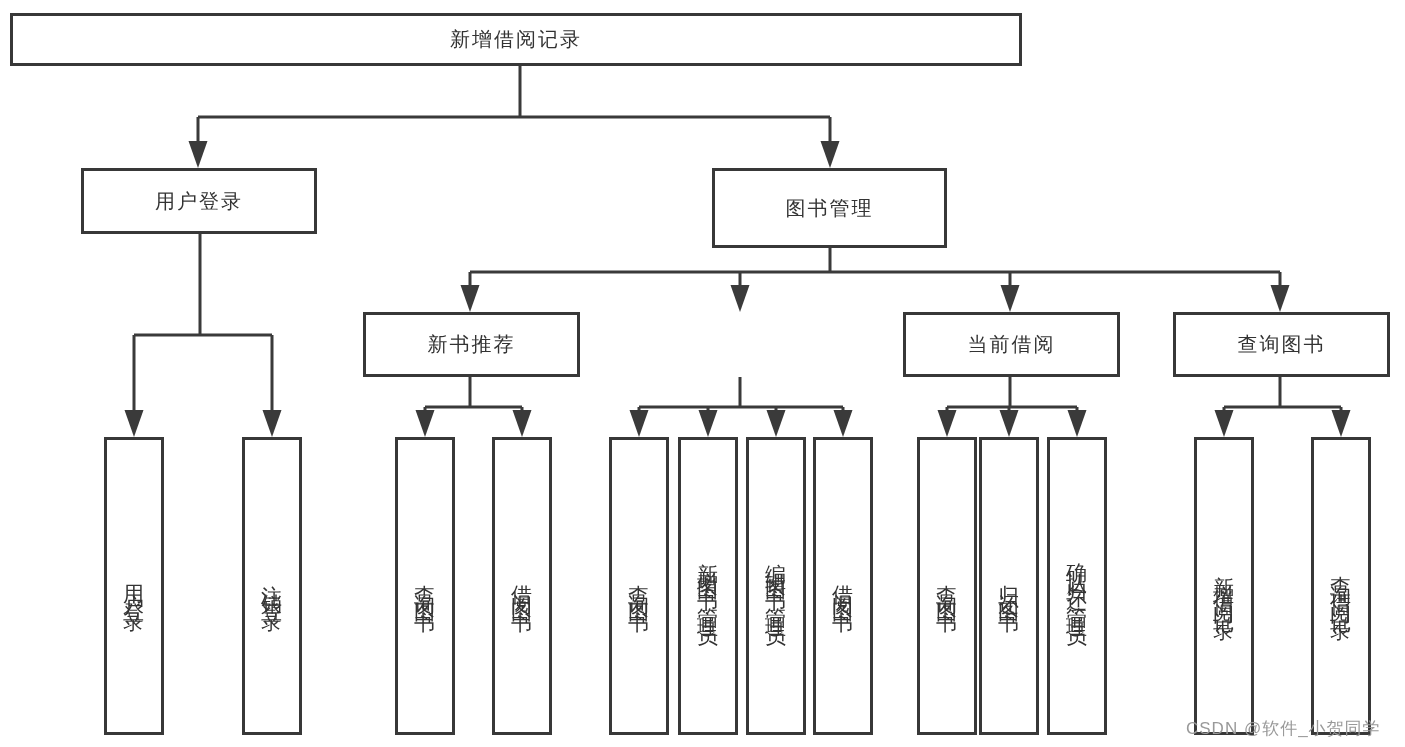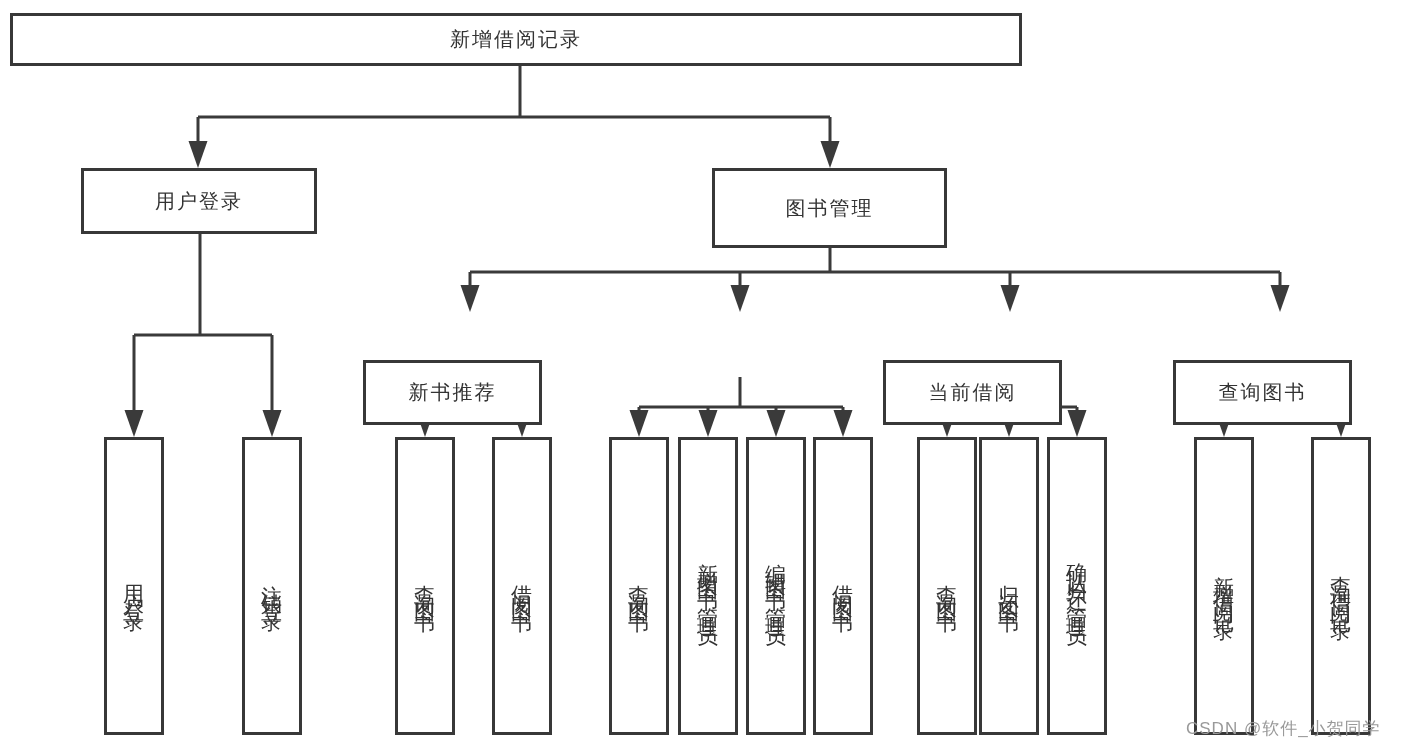--- a/index.html
+++ b/index.html
@@ -12,21 +12,21 @@
   .wires path { stroke:#3a3a3a; stroke-width:3; fill:none; }
   .wires polygon { fill:#3a3a3a; stroke:none; }
   .node {
     position:absolute; background:#ffffff; border:3px solid #383838;
     display:flex; align-items:center; justify-content:center;
     color:#333333; font-size:20px; letter-spacing:2px; white-space:nowrap;
   }
   .root { left:10px; top:13px; width:1012px; height:53px; }
   .l2a  { left:81px;  top:168px; width:236px; height:66px; }
   .l2b  { left:712px; top:168px; width:235px; height:80px; }
-  .l3   { top:312px; width:179px; height:65px;margin-top:48px; }
+  .l3   { top:312px; width:217px; height:65px; }
   .leaf { position:absolute; top:437px; width:60px; height:298px;
           background:#ffffff; border:3px solid #383838;
           display:flex; align-items:center; justify-content:center; }
   .vtext {
     writing-mode:vertical-rl; text-orientation:mixed;
     font-size:21px; letter-spacing:9px; color:#333333; line-height:1;
   }
   .watermark {
     position:absolute; left:1186px; top:717px;
     font-size:17px; color:#999999; letter-spacing:1px; white-space:nowrap;
@@ -72,21 +72,21 @@
     <polygon points="1214.5,410 1233.5,410 1224,437"></polygon>
     <polygon points="1331.5,410 1350.5,410 1341,437"></polygon>
   </svg>
 
   <div class="node root">新增借阅记录</div>
 
   <div class="node l2a">用户登录</div>
   <div class="node l2b">图书管理</div>
 
   <div class="node l3" style="left:363px">新书推荐</div>
-  <div class="node l3" style="left:883px">当前借阅</div>
+  <div class="node l3" style="left:903px">当前借阅</div>
   <div class="node l3" style="left:1173px">查询图书</div>
 
   <div class="leaf" style="left:104px">
       <span class="vtext">用户登录</span>
     </div>
   <div class="leaf" style="left:242px">
       <span class="vtext">注销登录</span>
     </div>
   <div class="leaf" style="left:395px">
       <span class="vtext">查询图书</span>

